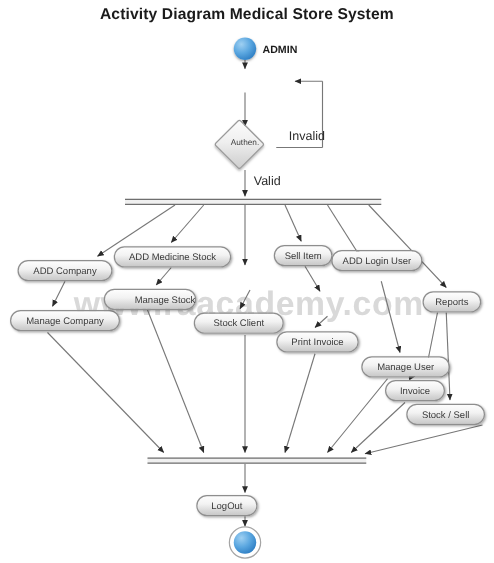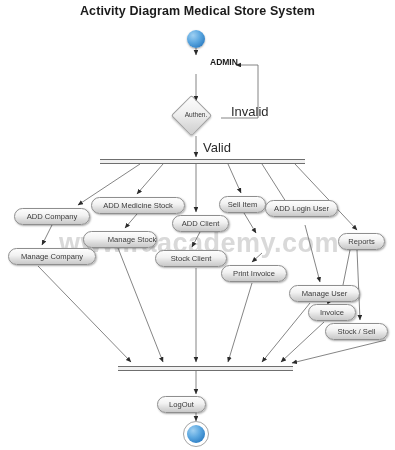--- a/index.html
+++ b/index.html
@@ -93,21 +93,20 @@
     border-radius: 50%;
     background: radial-gradient(circle at 34% 30%, #9fd0f2 0%, #5ba7e0 42%, #2f7fc4 78%, #1f649f 100%);
   }
   .actor-label {
     position: absolute;
     font-size: 8.5px;
     font-weight: bold;
     color: #1b1b1b;
     z-index: 3;
     white-space: nowrap;
-    margin-top: 23px;
   }
   .decision {
     position: absolute;
     width: 52px;
     height: 38px;
     z-index: 3;
   }
   .decision .dshape {
     position: absolute;
     left: 7px;
@@ -124,21 +123,21 @@
     position: absolute;
     left: 0;
     top: 10px;
     width: 52px;
     text-align: center;
     font-size: 6.6px;
     color: #3a3a3a;
   }
   .edge-label {
     position: absolute;
-    font-size: 13px;
+    font-size: 10px;
     color: #2b2b2b;
     z-index: 3;
     white-space: nowrap;
   }
   .bar {
     position: absolute;
     height: 5px;
     box-sizing: border-box;
     border-top: 1.3px solid #6f6f6f;
     border-bottom: 1.3px solid #6f6f6f;
@@ -217,21 +216,20 @@
   <div class="edge-label" style="left:203px; top:140px;">Valid</div>
 
   <div class="bar" style="left:100px; top:159px; width:205px;"></div>
   <div class="bar" style="left:118px; top:366px; width:175px;"></div>
 
   <div class="node" style="left:14px;  top:208px; width:76px;">ADD Company</div>
   <div class="node" style="left:8px;   top:248px; width:88px;">Manage Company</div>
   <div class="node" style="left:91px;  top:197px; width:94px;">ADD Medicine Stock</div>
   <div class="node" style="left:83px;  top:231px; width:74px;padding-left:24px;">Manage Stock</div>
   <div class="node" style="left:219px; top:196px; width:47px;">Sell Item</div>
-  <div class="node" style="left:172px; top:215px; width:57px;">ADD Client</div>
   <div class="node" style="left:155px; top:250px; width:72px;">Stock Client</div>
   <div class="node" style="left:221px; top:265px; width:66px;">Print Invoice</div>
   <div class="node" style="left:265px; top:200px; width:73px;">ADD Login User</div>
   <div class="node" style="left:289px; top:285px; width:71px;">Manage User</div>
   <div class="node" style="left:308px; top:304px; width:48px;">Invoice</div>
   <div class="node" style="left:325px; top:323px; width:63px;">Stock / Sell</div>
   <div class="node" style="left:338px; top:233px; width:47px;">Reports</div>
   <div class="node" style="left:157px; top:396px; width:49px;">LogOut</div>
 
   <div class="end-node" style="left:183px; top:421px;"></div>

